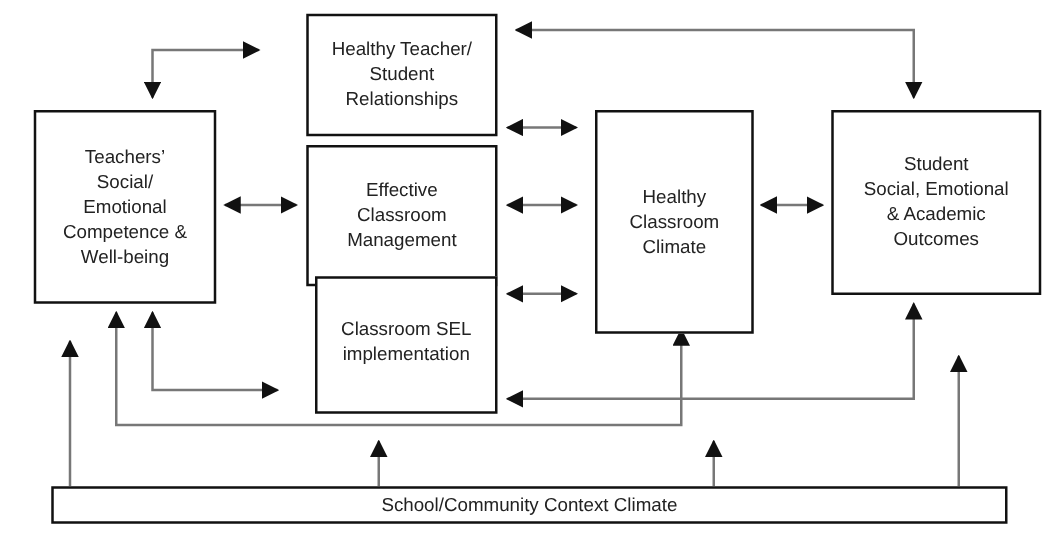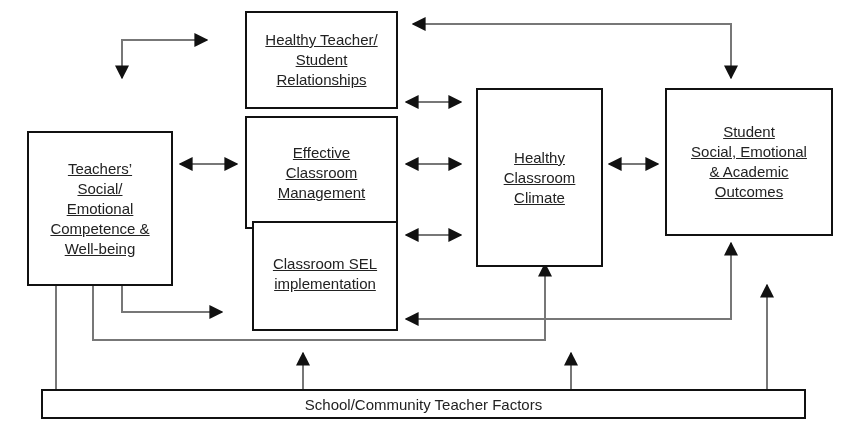--- a/index.html
+++ b/index.html
@@ -2,21 +2,21 @@
 <html><head>
 <meta charset="utf-8">
 <style>
   html, body { margin: 0; padding: 0; background: #ffffff; }
   body { width: 846px; height: 434px; position: relative; overflow: hidden;
          font-family: "Liberation Sans", sans-serif; color: #222; }
   svg.wires { position: absolute; left: 0; top: 0; width: 846px; height: 434px; }
   .box { position: absolute; box-sizing: border-box; border: 2.5px solid #111;
          background: #fff; display: flex; align-items: center; justify-content: center;
          text-align: center; font-size: 15px; line-height: 20px; }
-  .box .lbl { white-space: pre-line; text-decoration: underline; }
+  .box .lbl { white-space: pre-line; }
   .box.top { align-items: flex-start; }
   .box.top .lbl { margin-top: 31px; }
   .bar { position: absolute; box-sizing: border-box; border: 2.5px solid #111;
          background: #fff; display: flex; align-items: center; justify-content: center;
          font-size: 15px; }
 </style>
 </head>
 <body>
 
 <svg class="wires" viewBox="0 0 846 434">
@@ -48,21 +48,21 @@
 
     <path d="M731,243 L731,319 L406,319" marker-start="url(#ahs)" marker-end="url(#ahs)"></path>
 
     <path d="M56,389 L56,273" marker-end="url(#ahs)"></path>
     <path d="M303,389 L303,353" marker-end="url(#ahs)"></path>
     <path d="M571,389 L571,353" marker-end="url(#ahs)"></path>
     <path d="M767,389 L767,285" marker-end="url(#ahs)"></path>
   </g>
 </svg>
 
-<div class="box" style="left:27px; top:88px; width:146px; height:155px;margin-top:43px;">
+<div class="box" style="left:27px; top:88px; width:146px; height:155px;">
   <span class="lbl">Teachers’
 Social/
 Emotional
 Competence &amp;
 Well-being</span>
 </div>
 
 <div class="box" style="left:245px; top:11px; width:153px; height:98px;">
   <span class="lbl">Healthy Teacher/
 Student
@@ -87,14 +87,14 @@
 </div>
 
 <div class="box" style="left:665px; top:88px; width:168px; height:148px;">
   <span class="lbl">Student
 Social, Emotional
 &amp; Academic
 Outcomes</span>
 </div>
 
 <div class="bar" style="left:41px; top:389px; width:765px; height:30px;">
-  <span>School/Community Teacher Factors</span>
+  <span>School/Community Context Climate</span>
 </div>
 
 </body></html>

